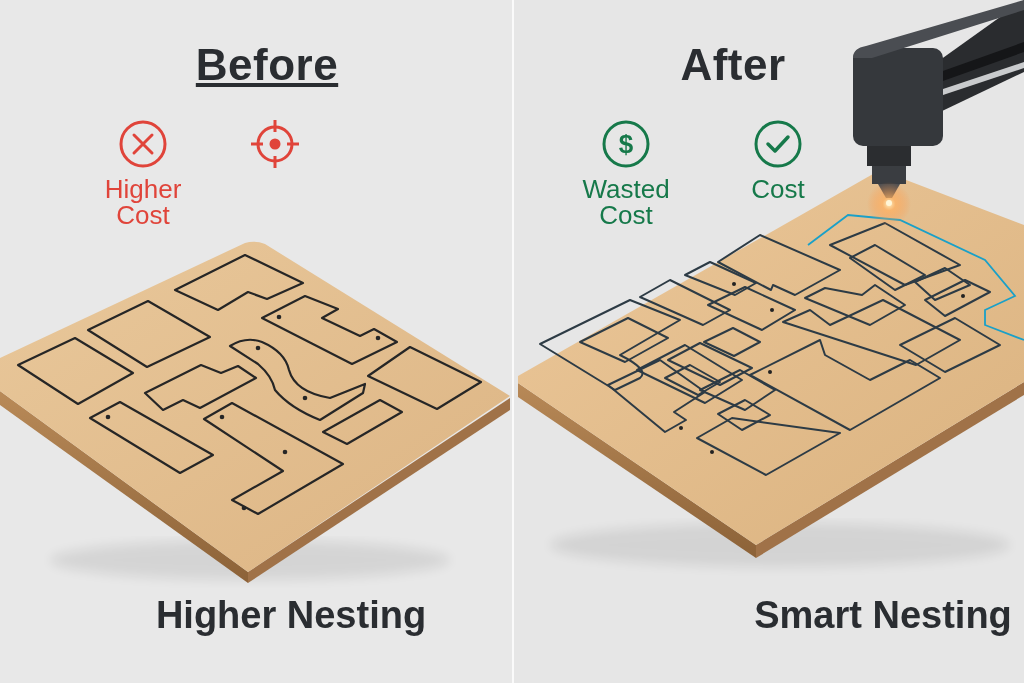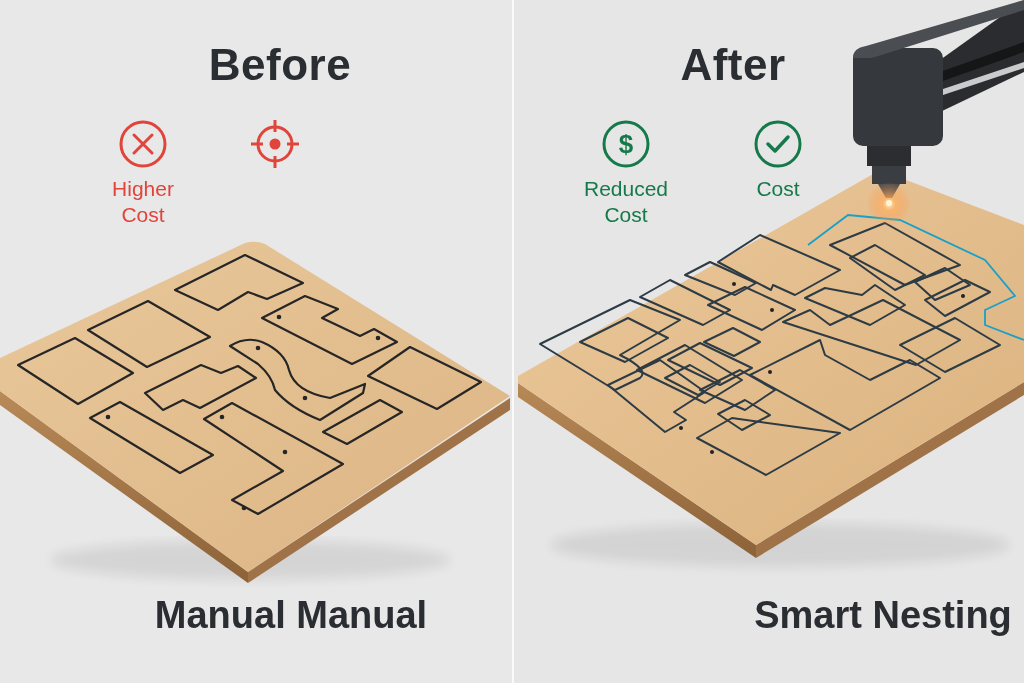--- a/index.html
+++ b/index.html
@@ -3,24 +3,24 @@
 <meta charset="utf-8">
 <style>
   * { box-sizing: border-box; margin: 0; padding: 0; }
   html, body { width: 1024px; height: 683px; overflow: hidden; background: #e9e9e9; }
   body { position: relative; font-family: "Liberation Sans", "DejaVu Sans", sans-serif; }
   .panel { position: absolute; top: 0; height: 683px; width: 512px; background: #e8e8e8; overflow: hidden; }
   .panel.left { left: 0; }
   .panel.right { left: 514px; width: 510px; background: #e6e6e6; }
   .divider { position: absolute; left: 512px; top: 0; width: 3px; height: 683px; background: #fafafa; }
   .title { position: absolute; top: 40px; font-size: 44px; font-weight: bold; color: #2a2d31; text-align: center; letter-spacing: 0.5px; }
-  .left .title { left: 13px; width: 534px; }
+  .left .title { left: 0; width: 534px; text-decoration: underline; }
   .right .title { left: 0; width: 414px; padding-left: 24px; }
   .benefit { position: absolute; top: 118px; width: 120px; text-align: center; }
-  .benefit .lbl { font-size: 21px; line-height: 26px; margin-top: 6px; }
+  .benefit .lbl { font-size: 26px; line-height: 26px; margin-top: 6px; }
   .benefit svg { display: block; margin: 0 auto; }
   .red { color: #e0443a; }
   .dark { color: #2c2f33; }
   .green { color: #16794a; }
   .subtitle { position: absolute; top: 594px; font-size: 38px; font-weight: bold; color: #2a2d31; text-align: center; }
   .left .subtitle { left: 0; width: 582px; }
   .right .subtitle { left: 0; width: 738px; }
   .board { position: absolute; left: 0; top: 0; }
 </style>
 </head>
@@ -86,21 +86,21 @@
 
   <div class="benefit red" style="left:215px;">
     <svg width="52" height="52" viewBox="0 0 52 52">
       <circle cx="26" cy="26" r="17" fill="none" stroke="#e0443a" stroke-width="3"></circle>
       <circle cx="26" cy="26" r="5.5" fill="#e0443a"></circle>
       <path d="M26 2 V14 M26 38 V50 M2 26 H14 M38 26 H50" stroke="#e0443a" stroke-width="3"></path>
     </svg>
   </div>
 
 
-  <div class="subtitle">Manual Manual</div>
+  <div class="subtitle">Higher Nesting</div>
 </div>
 
 <div class="divider"></div>
 
 <div class="panel right">
   <svg class="board" width="510" height="683" viewBox="514 0 510 683">
     <defs>
       <linearGradient id="rt" x1="0" y1="0" x2="1" y2="1">
         <stop offset="0" stop-color="#ecc89a"></stop>
         <stop offset="1" stop-color="#dab27f"></stop>
@@ -173,21 +173,21 @@
   </svg>
 
   <div class="title">After</div>
 
   <div class="benefit green" style="left:52px;">
     <svg width="52" height="52" viewBox="0 0 52 52">
       <circle cx="26" cy="26" r="22" fill="none" stroke="#16794a" stroke-width="3"></circle>
       <text x="26" y="35" text-anchor="middle" font-size="26" font-weight="bold" fill="#16794a" font-family="Liberation Sans, sans-serif">$</text>
     </svg>
     <div class="lbl">
-      <div>Reduced</div>
+      <div>Wasted</div>
       <div>Cost</div>
     </div>
   </div>
 
   <div class="benefit green" style="left:204px;">
     <svg width="52" height="52" viewBox="0 0 52 52">
       <circle cx="26" cy="26" r="22" fill="none" stroke="#16794a" stroke-width="3"></circle>
       <path d="M16 26 L23 33 L36 19" fill="none" stroke="#16794a" stroke-width="3.5" stroke-linecap="round" stroke-linejoin="round"></path>
     </svg>
     <div class="lbl">

